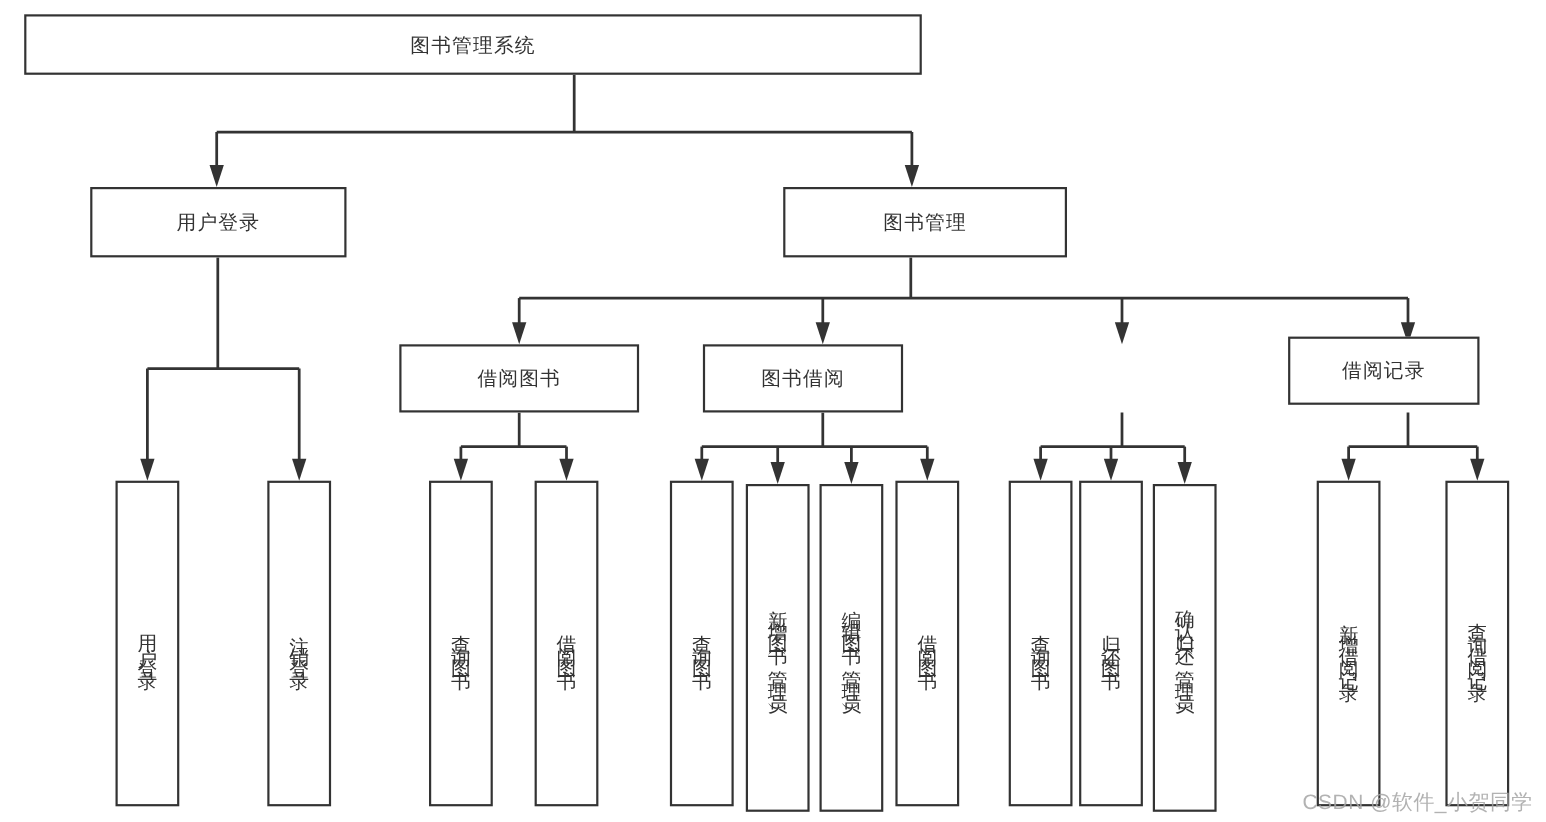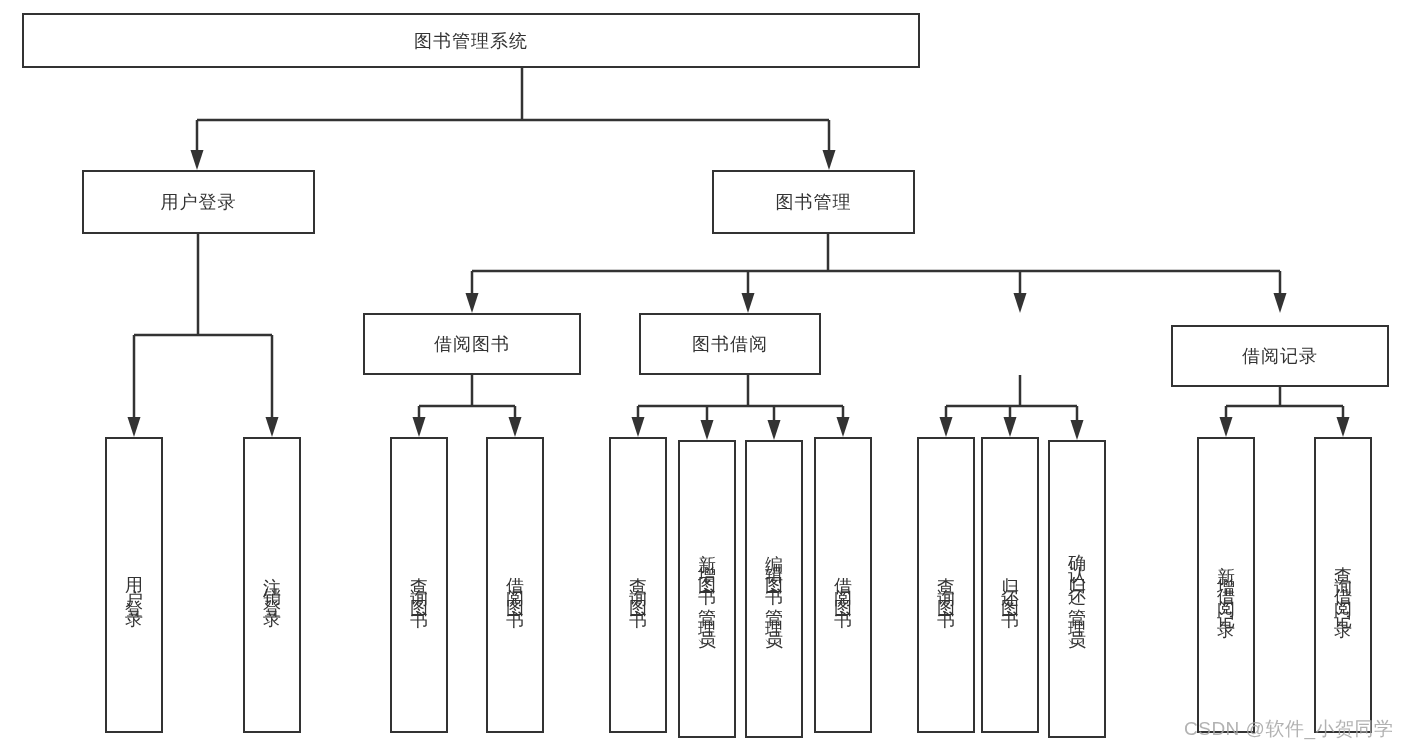--- a/index.html
+++ b/index.html
@@ -51,27 +51,27 @@
     font-size: 18px;
     letter-spacing: 11px;
     color: #333333;
     white-space: nowrap;
     line-height: 1;
   }
   .v-short { top: 437px; height: 296px; }
   .v-tall  { top: 440px; height: 298px; }
 
   
-  #node-root          { left: 22px;  top: 13px;  width: 898px; height: 55px; }
+  #node-root          { left: 22px;  top: 13px;  width: 816px; height: 55px; }
   #node-user-login    { left: 82px;  top: 170px; width: 233px; height: 64px; }
-  #node-book-mgmt     { left: 712px; top: 170px; width: 203px; height: 64px; }
+  #node-book-mgmt     { left: 712px; top: 170px; width: 258px; height: 64px; }
   #node-new-book-rec  { left: 363px; top: 313px; width: 218px; height: 62px; }
   #node-book-borrow   { left: 639px; top: 313px; width: 182px; height: 62px; }
   #node-current-borrow{ left: 911px; top: 313px; width: 218px; height: 62px; }
-  #node-borrow-record { left: 1171px;top: 325px; width: 218px; height: 62px; }
+  #node-borrow-record { left: 1171px;top: 306px; width: 174px; height: 62px; }
 
   #node-login-action    { left: 105px;  }
   #node-logout-action   { left: 243px;  }
   #node-nbr-query       { left: 390px;  }
   #node-nbr-borrow      { left: 486px;  }
   #node-bb-query        { left: 609px;  }
   #node-bb-add          { left: 678px;  }
   #node-bb-edit         { left: 745px;  }
   #node-bb-borrow       { left: 814px;  }
   #node-cb-query        { left: 917px;  }

